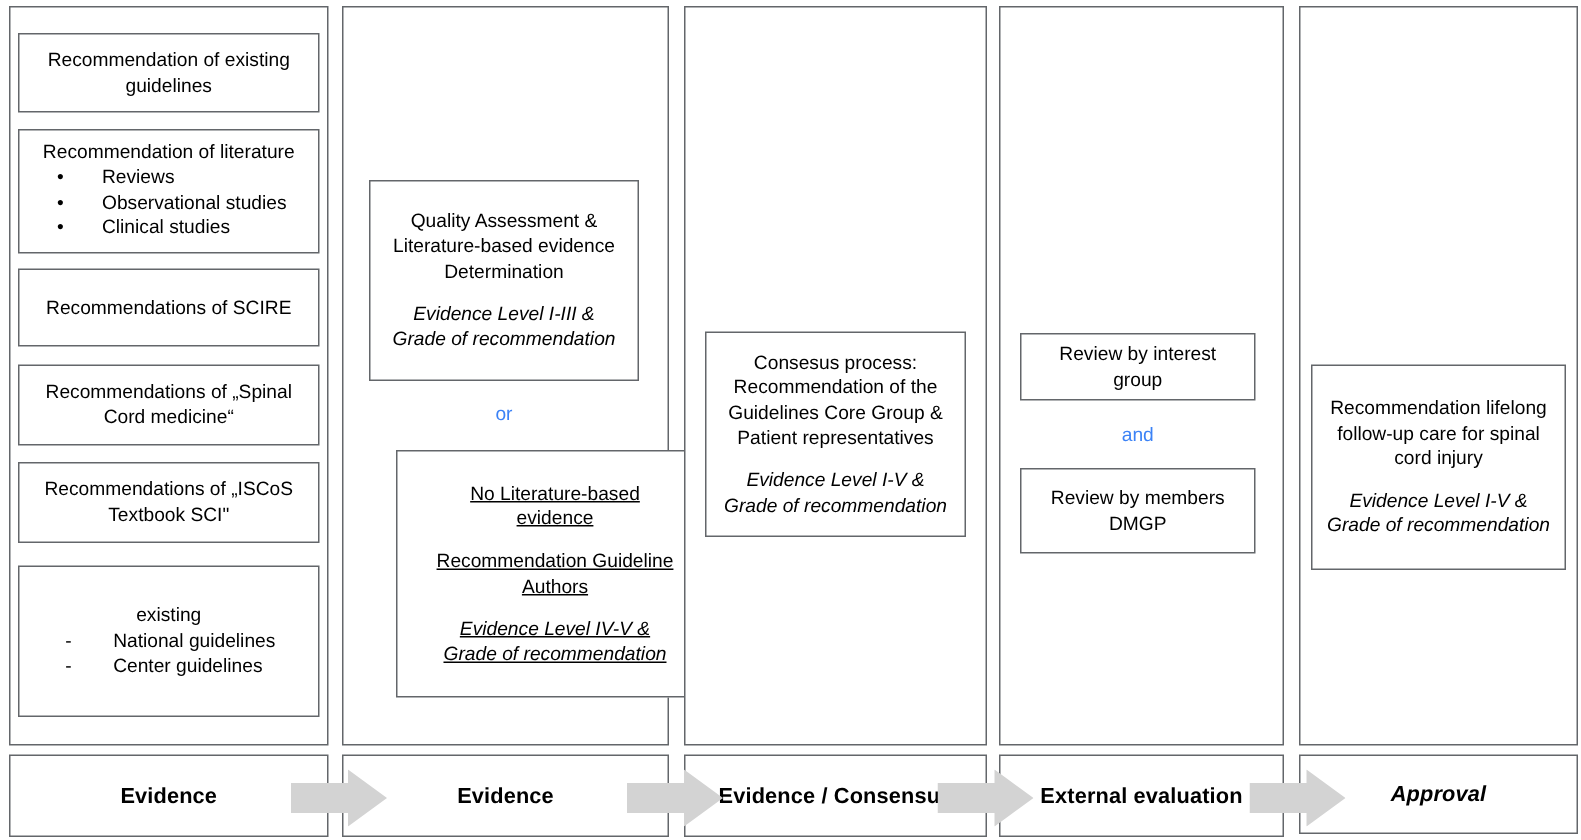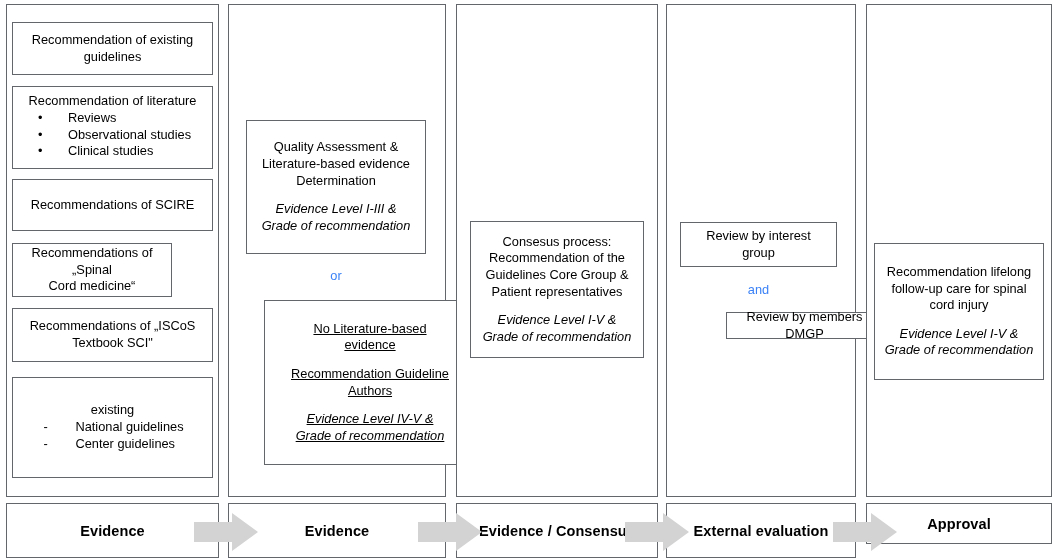--- a/index.html
+++ b/index.html
@@ -122,21 +122,21 @@
       <li><span class="bullet">•</span><span>Reviews</span></li>
       <li><span class="bullet">•</span><span>Observational studies</span></li>
       <li><span class="bullet">•</span><span>Clinical studies</span></li>
     </ul>
   </div>
 
   <div class="node" style="left:12px; top:179px; width:201px; height:52px;">
     <span class="t-plain">Recommendations of SCIRE</span>
   </div>
 
-  <div class="node" style="left:12px; top:243px; width:160px; height:54px;">
+  <div class="node" style="left:12px; top:243px; width:201px; height:54px;">
     <span class="t-plain">Recommendations of „Spinal</span>
     <span class="t-plain">Cord medicine“</span>
   </div>
 
   <div class="node" style="left:12px; top:308px; width:201px; height:54px;">
     <span class="t-plain">Recommendations of „ISCoS</span>
     <span class="t-plain">Textbook SCI"</span>
   </div>
 
   <div class="node" style="left:12px; top:377px; width:201px; height:101px;">
@@ -197,41 +197,41 @@
 
   <div class="lane" style="left:666px; top:4px; width:190px; height:493px;"></div>
 
   <div class="node" style="left:680px; top:222px; width:157px; height:45px;">
     <span class="t-plain">Review by interest</span>
     <span class="t-plain">group</span>
   </div>
 
   <div class="connector-word" style="left:680px; top:282px; width:157px;">and</div>
 
-  <div class="node" style="left:680px; top:312px; width:157px; height:27px;margin-left:46px;">
+  <div class="node" style="left:680px; top:312px; width:157px; height:57px;">
     <span class="t-plain">Review by members</span>
     <span class="t-plain">DMGP</span>
   </div>
 
   <div class="lane-footer" style="left:666px; top:503px; width:190px; height:55px;">
     <span class="lane-footer-label">External evaluation</span>
   </div>
 
   <div class="lane" style="left:866px; top:4px; width:186px; height:493px;"></div>
 
   <div class="node" style="left:874px; top:243px; width:170px; height:137px;">
     <span class="t-plain">Recommendation lifelong</span>
     <span class="t-plain">follow-up care for spinal</span>
     <span class="t-plain">cord injury</span>
     <span class="spacer"></span>
     <span class="t-italic">Evidence Level I-V &amp;</span>
     <span class="t-italic">Grade of recommendation</span>
   </div>
 
-  <div class="lane-footer" style="left:866px; top:503px; width:186px; height:41px;">
+  <div class="lane-footer" style="left:866px; top:503px; width:186px; height:53px;font-style:italic;">
     <span class="lane-footer-label">Approval</span>
   </div>
 
   <div class="arrow" style="left:194px; top:513px; width:64px; height:38px;">
     <svg width="64" height="38" viewBox="0 0 64 38">
       <polygon points="0,9 38,9 38,0 64,19 38,38 38,29 0,29" fill="#d3d3d3"></polygon>
     </svg>
   </div>
 
   <div class="arrow" style="left:418px; top:513px; width:64px; height:38px;">

